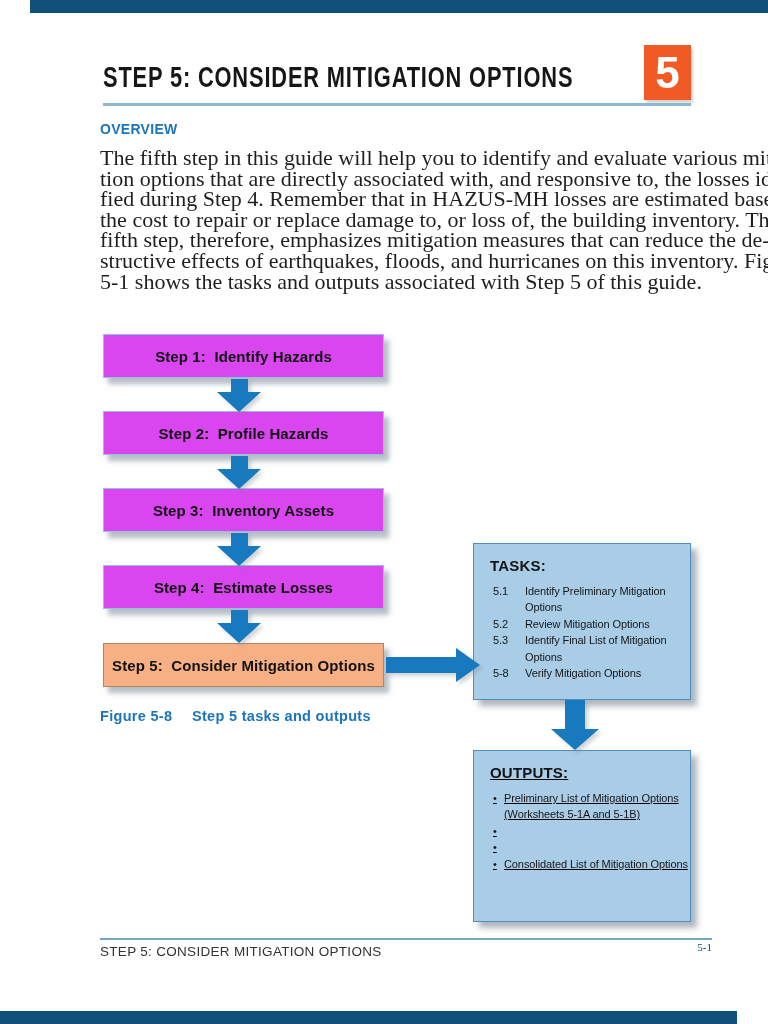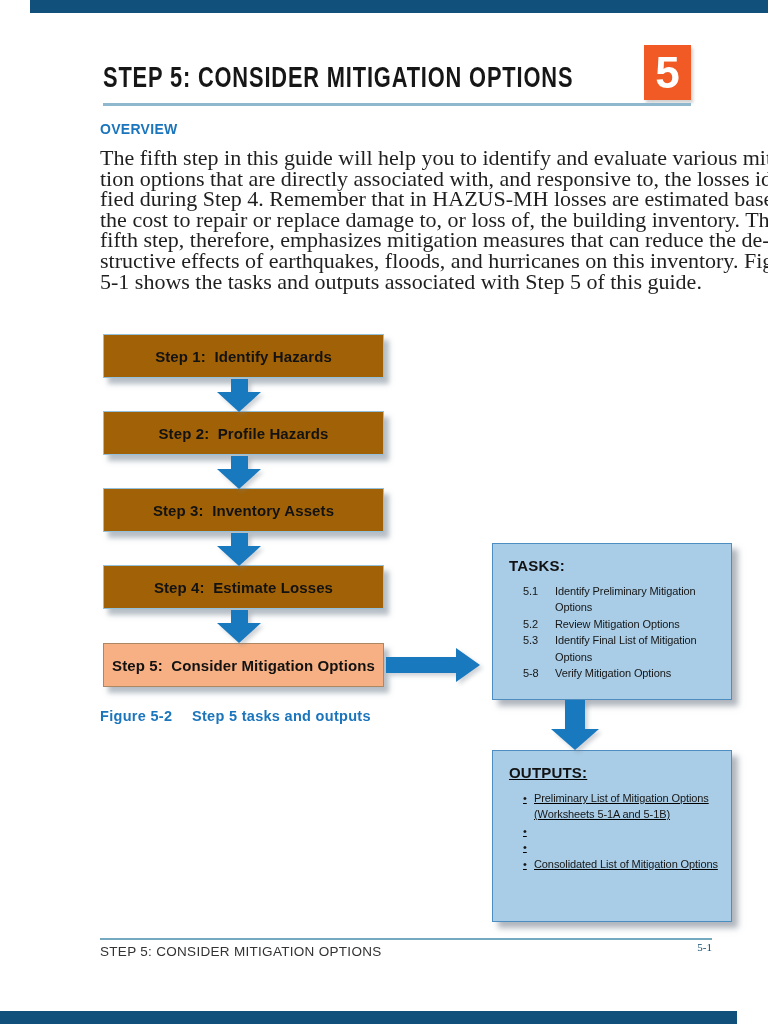--- a/index.html
+++ b/index.html
@@ -51,21 +51,21 @@
   }
   .overview-body{
     position:absolute;left:100px;top:148px;width:580px;
     font-family:"Liberation Serif", serif;
     font-size:22px;line-height:20.6px;color:var(--body-text);
     white-space:pre;
   }
 
   .step-box{
     position:absolute;left:103px;width:281px;height:44px;
-    background:#a16207;border:1.5px solid var(--step-border);
+    background:#d946ef;border:1.5px solid var(--step-border);
     box-shadow:5px 6px 5px rgba(110,125,140,0.5);
     display:flex;align-items:center;justify-content:center;
     z-index:2;
   }
   .step-box .step-label{
     font-size:15px;font-weight:bold;color:#121212;white-space:pre;
     letter-spacing:0.1px;
   }
   .step-box.highlight{
     background:var(--highlight-fill);
@@ -94,36 +94,36 @@
     z-index:3;filter:drop-shadow(3px 3px 2px rgba(120,130,140,0.35));
   }
   .arrow-right .shaft{width:70px;height:16px;background:var(--arrow-blue);}
   .arrow-right .head{
     width:0;height:0;
     border-top:17px solid transparent;border-bottom:17px solid transparent;
     border-left:24px solid var(--arrow-blue);
   }
 
   .panel{
-    position:absolute;left:492px;width:240px;
+    position:absolute;left:473px;width:218px;
     background:var(--panel-fill);border:1.5px solid var(--panel-border);
     box-shadow:6px 6px 6px rgba(110,120,135,0.55);
     padding:13px 8px 8px 16px;
     z-index:2;
   }
   .panel-tasks{top:543px;height:157px;}
   .panel-outputs{top:750px;height:172px;text-decoration:underline;}
   .panel-heading{
     font-size:15px;font-weight:bold;color:#121212;letter-spacing:0.2px;
     margin-bottom:9px;
   }
   .panel-item{
     display:flex;align-items:flex-start;
     font-size:11px;line-height:16.4px;color:#161616;letter-spacing:-0.1px;
-    margin-left:14px;
+    margin-left:3px;
   }
   .panel-item .item-num{width:24px;flex:none;margin-right:8px;}
   .panel-item .item-bullet{width:11px;flex:none;}
   .panel-item .item-text{white-space:pre;}
 
   .figure-caption{
     position:absolute;left:100px;top:708px;
     font-size:14.5px;font-weight:bold;color:var(--accent-blue);
     letter-spacing:0.3px;
   }
@@ -239,18 +239,18 @@
   <div class="panel-item">
     <span class="item-bullet">•</span>
   </div>
   <div class="panel-item">
     <span class="item-bullet">•</span>
     <span class="item-text">Consolidated List of Mitigation Options</span>
   </div>
 </div>
 
 <div class="figure-caption">
-  <span class="fig-label">Figure 5-2</span><span>Step 5 tasks and outputs</span>
+  <span class="fig-label">Figure 5-8</span><span>Step 5 tasks and outputs</span>
 </div>
 
 <div class="footer-rule"></div>
 <div class="footer-title">STEP 5: CONSIDER MITIGATION OPTIONS</div>
 <div class="page-number">5-1</div>
 
 </body></html>

